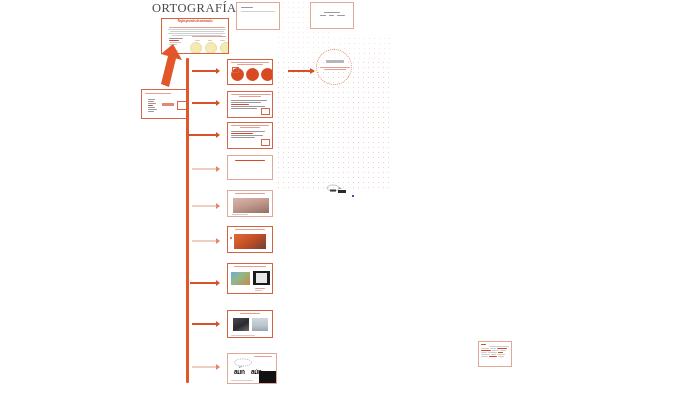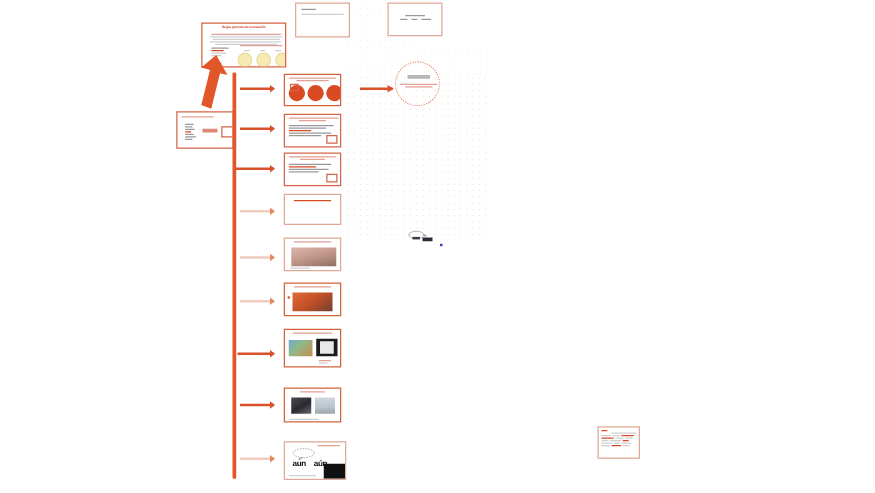--- a/index.html
+++ b/index.html
@@ -71,20 +71,21 @@
 </style>
 </head>
 <body>
 
 <div id="canvas">
 
   <div class="dotgrid" style="left:276px;top:60px;width:116px;height:130px;"></div>
   <div class="dotgrid" style="left:276px;top:0px;width:56px;height:60px;opacity:.45;"></div>
   <div class="dotgrid" style="left:332px;top:36px;width:60px;height:26px;opacity:.5;"></div>
 
+  <div class="tiny-title" style="left:152px;top:1px;font-size:12.5px;">ORTOGRAFÍA</div>
 
   <div class="slide thick" style="left:161px;top:18px;width:68px;height:36px;">
     <div class="s-title" style="font-size:2.6px;margin-top:2px;">Reglas generales de acentuación</div>
     <div class="s-para">
       <div class="s-line red" style="width:56px;margin-left:4px;"></div>
       <div class="s-line" style="width:58px;margin-left:3px;"></div>
       <div class="s-line" style="width:54px;margin-left:5px;"></div>
       <div class="s-line" style="width:57px;margin-left:3px;"></div>
       <div class="s-line" style="width:50px;margin-left:7px;"></div>
     </div>

